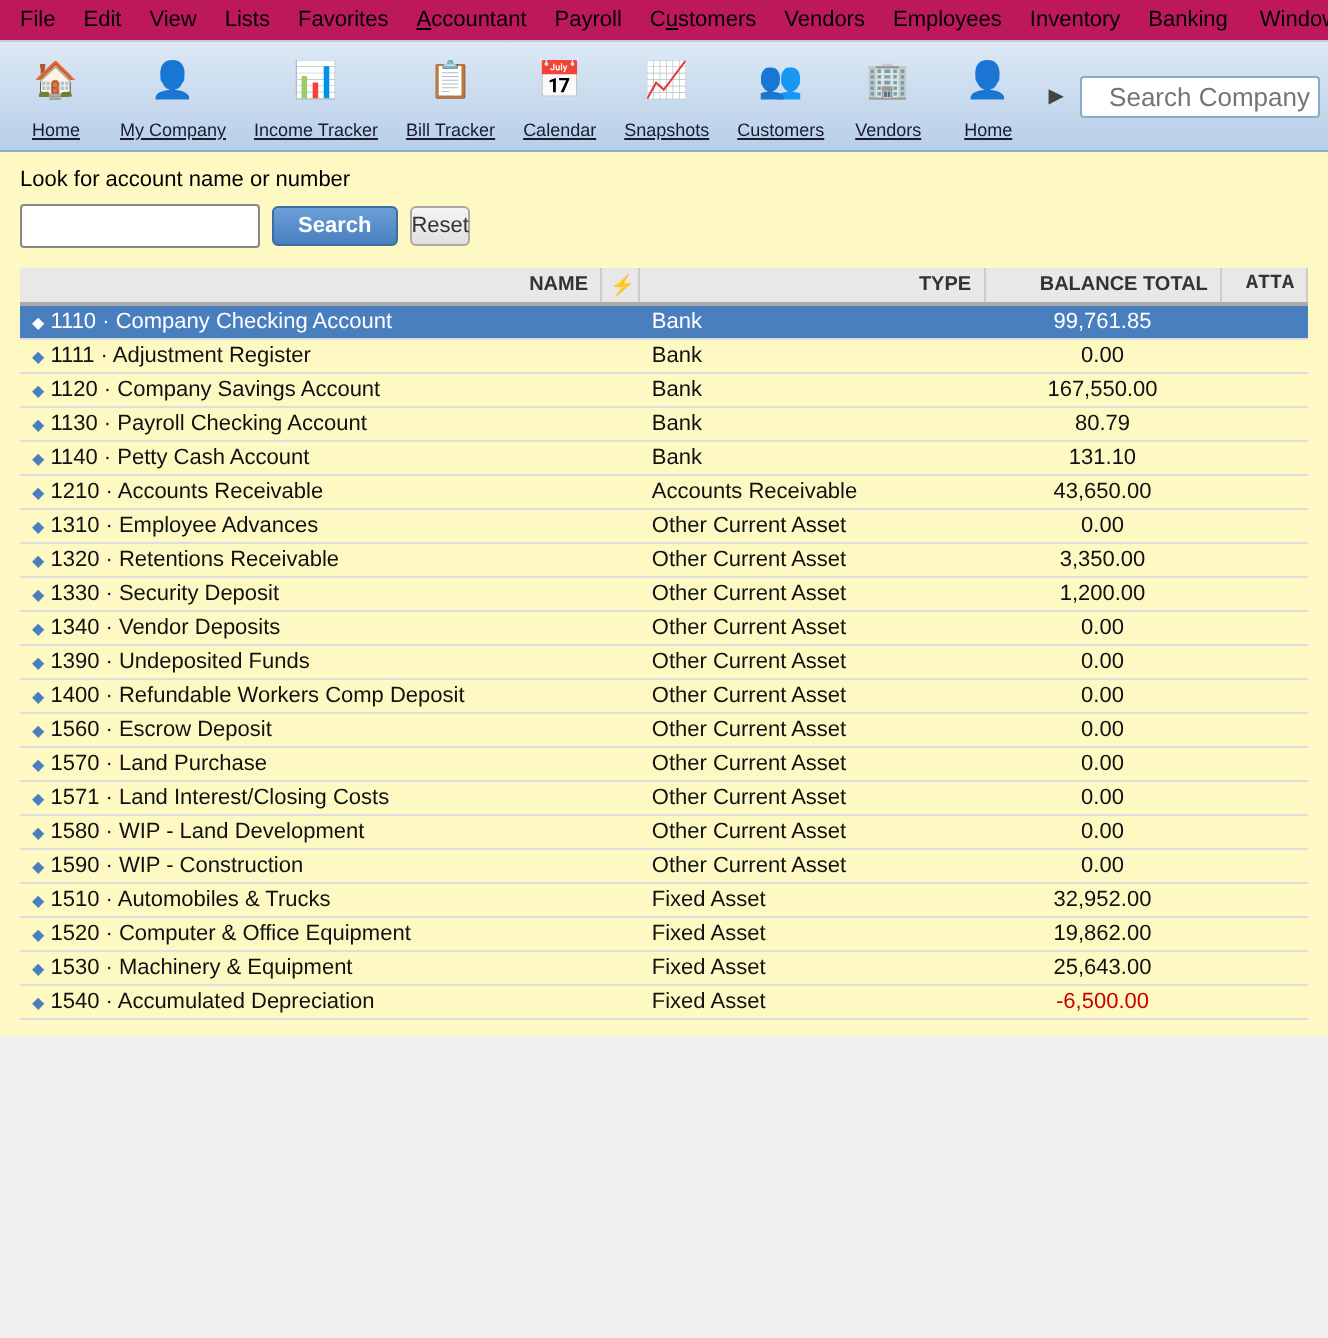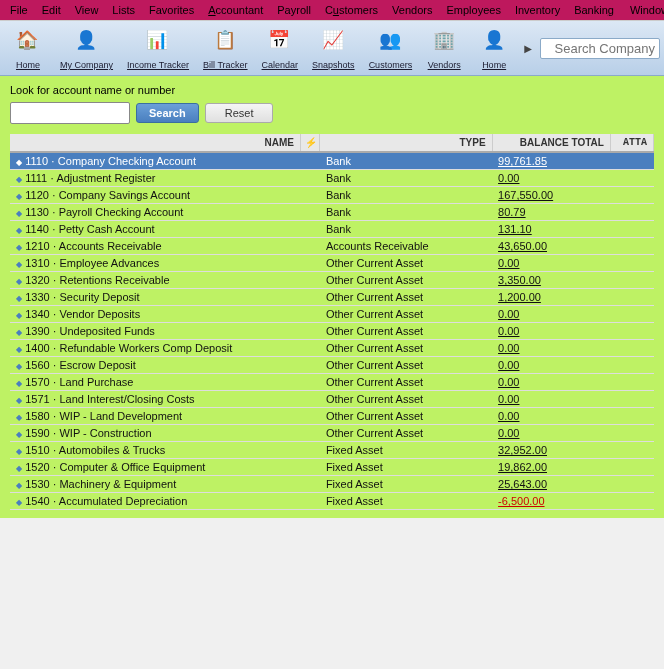--- a/index.html
+++ b/index.html
@@ -62,21 +62,21 @@
       border-radius: 2px;
       padding: 2px 4px;
       width: 120px;
     }
     .search-company input {
       border: none; outline: none; font-size: 13px; width: 100%; color: #888; text-align: right;
     }
 
     
     .content {
-      background: #bef264;
+      background: #fef9c3;
       padding: 8px 10px;
     }
     .search-label {
       font-size: 11px;
       margin-bottom: 6px;
       color: #000;
     }
     .search-row {
       display: flex;
       align-items: center;
@@ -99,21 +99,21 @@
       padding: 3px 12px;
       font-size: 11px;
       cursor: pointer;
       font-weight: bold;
     }
     .btn-reset {
       background: linear-gradient(to bottom, #f5f5f5, #e0e0e0);
       color: #333;
       border: 1px solid #aaa;
       border-radius: 3px;
-      padding: 3px 19px;
+      padding: 3px 0;
       font-size: 11px;
       cursor: pointer;
     }
 
     
     .accounts-table {
       width: 100%;
       border-collapse: collapse;
       font-size: 11px;
     }
@@ -144,22 +144,21 @@
       color: white;
     }
     .accounts-table tbody tr.selected td {
       color: white;
     }
     .accounts-table tbody td {
       padding: 2px 6px;
       color: #111;
     }
     .accounts-table tbody td.balance {
-      text-align: left;
-      text-decoration: underline;
+      text-align: center;
     }
     .accounts-table tbody td.balance.negative {
       color: #cc0000;
     }
     .accounts-table tbody tr.selected td.balance {
       color: white;
     }
     .diamond {
       color: #4a7fbf;
       font-size: 8px;

